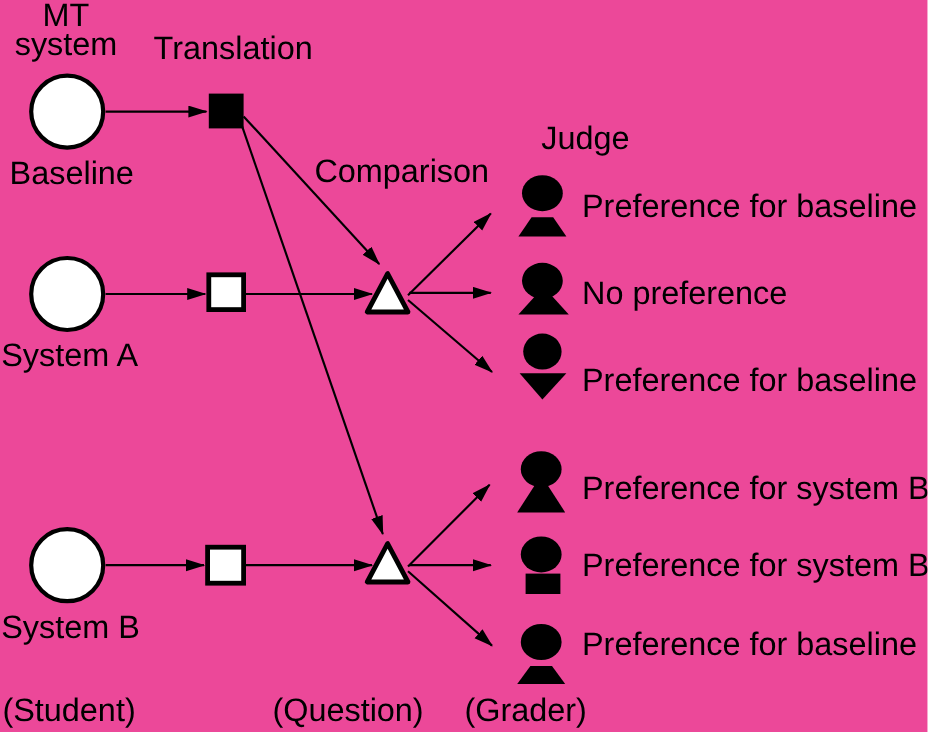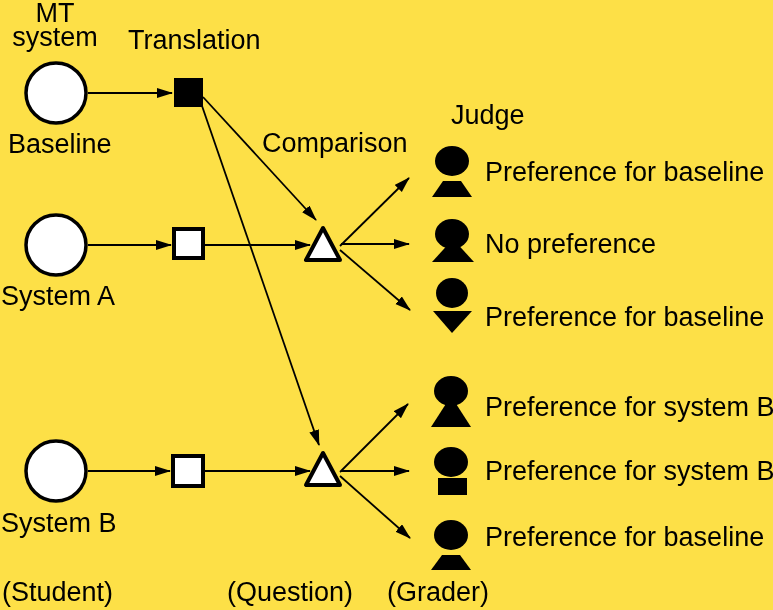--- a/index.html
+++ b/index.html
@@ -1,20 +1,20 @@
 <!DOCTYPE html>
 <html><head>
 <meta charset="utf-8">
 <style>
   html, body { margin: 0; padding: 0; background: #ffffff; }
   .canvas {
     position: relative;
     width: 773px;
     height: 610px;
-    background: #fde047;
+    background: #ec4899;
     font-family: "Liberation Sans", sans-serif;
     overflow: hidden;
   }
   svg text {
     font-family: "Liberation Sans", sans-serif;
     font-size: 27px;
     fill: #000000;
   }
   svg .node-stroke { fill: #ffffff; stroke: #000000; }
   svg .ink { fill: #000000; }

